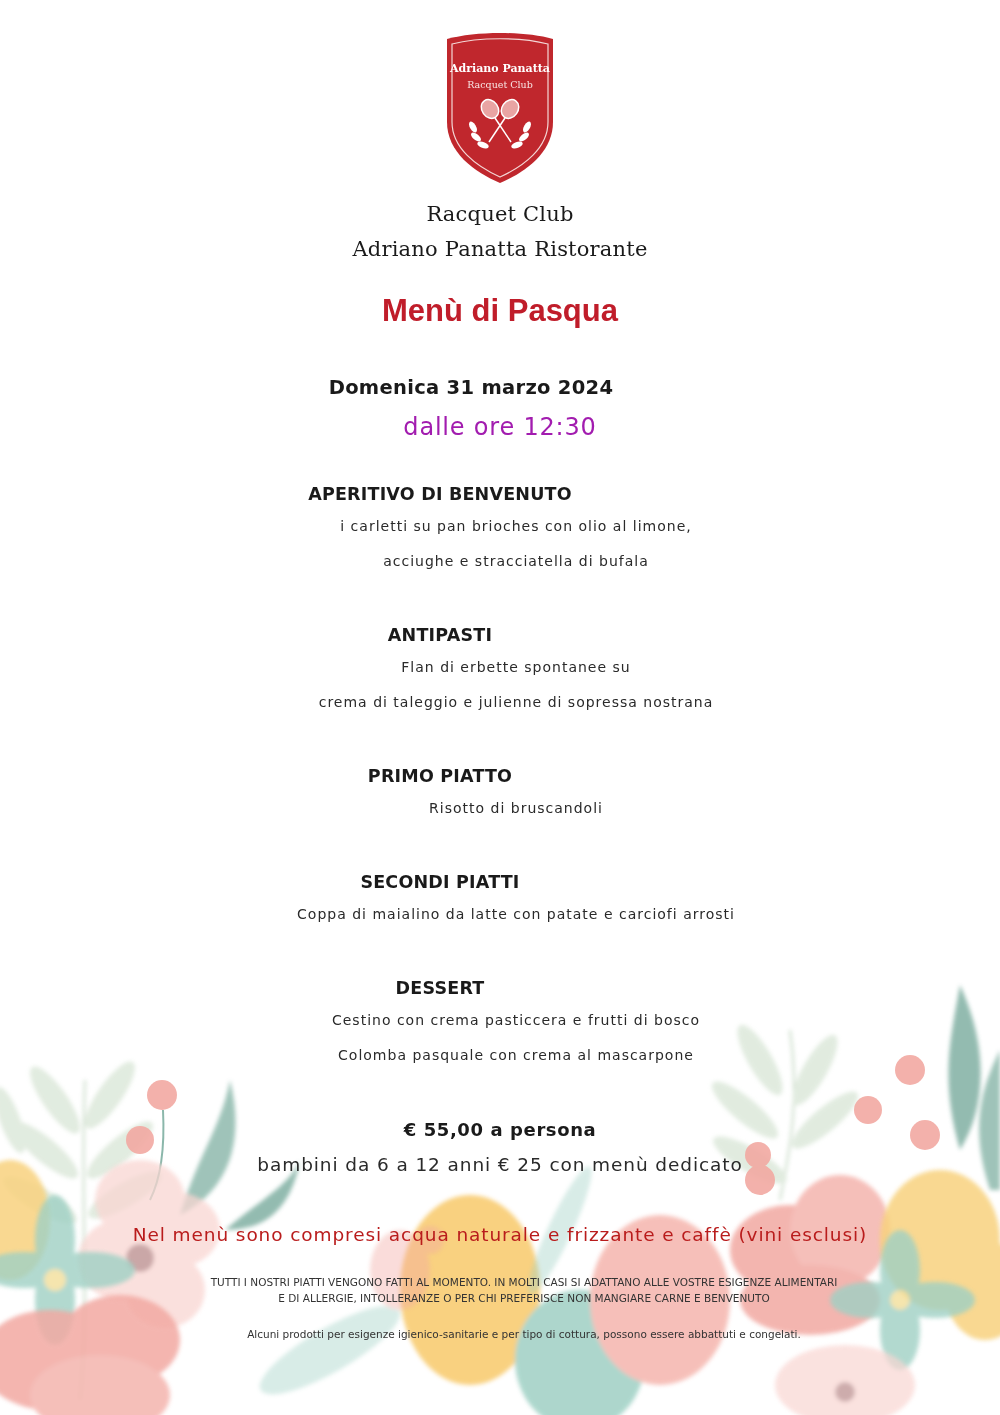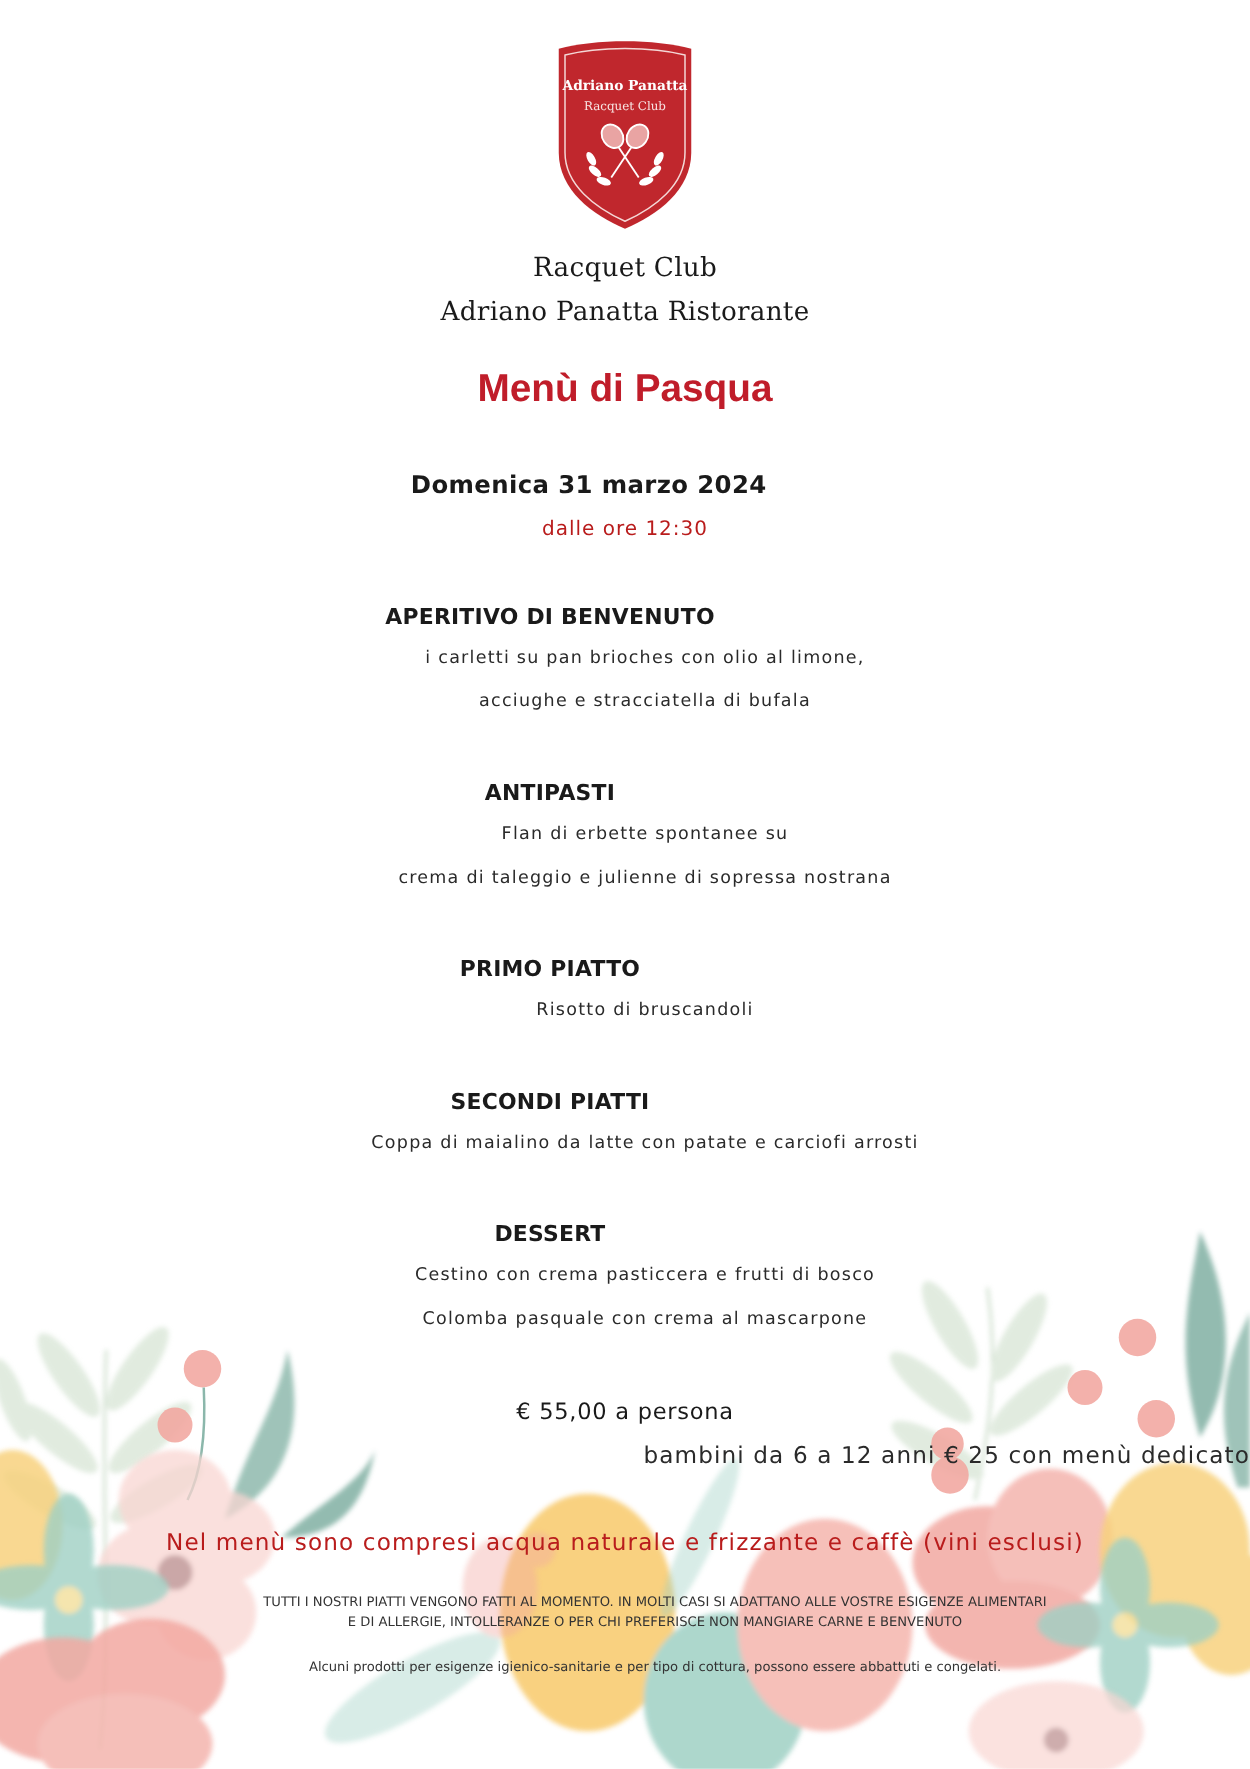--- a/index.html
+++ b/index.html
@@ -14,27 +14,27 @@
 
   .club-line { position: absolute; left: 0; width: 1000px; text-align: center;
                font-family: "DejaVu Serif", "Liberation Serif", serif; font-size: 21px; color: #1a1a1a; letter-spacing: 0.2px; }
   .club1 { top: 202px; }
   .club2 { top: 237px; }
 
   .title { position: absolute; left: 0; width: 1000px; top: 293px; text-align: center;
            font-family: "Liberation Sans", sans-serif; font-weight: bold; font-size: 31px; color: #c01d2a; }
 
   .date { position: absolute; left: 0; width: 868px; top: 376px; font-weight: bold; font-size: 19.5px; color: #1a1a1a; letter-spacing: 0.3px; padding-left: 37px; }
-  .time { position: absolute; left: 0; width: 1000px; top: 413px; font-size: 16px; color: #b91c1c; letter-spacing: 0.8px; }
+  .time { position: absolute; left: 0; width: 1000px; top: 413px; font-size: 24px; color: #a21caf; letter-spacing: 0.8px; }
 
   .sec-h { position: absolute; left: 0; width: 880px; font-weight: bold; font-size: 17.5px; color: #1a1a1a; letter-spacing: 0.2px; }
   .sec-l { position: absolute; left: 16px; width: 1000px; font-size: 14px; color: #2a2a2a; letter-spacing: 1px; }
 
-  .price { position: absolute; left: 0; width: 1000px; top: 1119px; font-weight: normal; font-size: 18px; color: #1a1a1a; letter-spacing: 0.6px; }
-  .kids { position: absolute; left: 0; width: 1000px; top: 1154px; font-size: 18.5px; color: #2a2a2a; letter-spacing: 0.9px; text-align: right; }
+  .price { position: absolute; left: 0; width: 1000px; top: 1119px; font-weight: bold; font-size: 18px; color: #1a1a1a; letter-spacing: 0.6px; }
+  .kids { position: absolute; left: 0; width: 1000px; top: 1154px; font-size: 18.5px; color: #2a2a2a; letter-spacing: 0.9px; }
   .incl { position: absolute; left: 0; width: 1000px; top: 1224px; font-size: 18.5px; color: #b91c1c; letter-spacing: 0.9px; }
 
   .fine { position: absolute; left: 4px; width: 968px; font-size: 10.5px; color: #333; line-height: 16px; margin-left: 36px; }
   .fine1 { top: 1274px; }
   .fine2 { top: 1326px; }
 </style>
 </head>
 <body>
 
 <div class="page">

